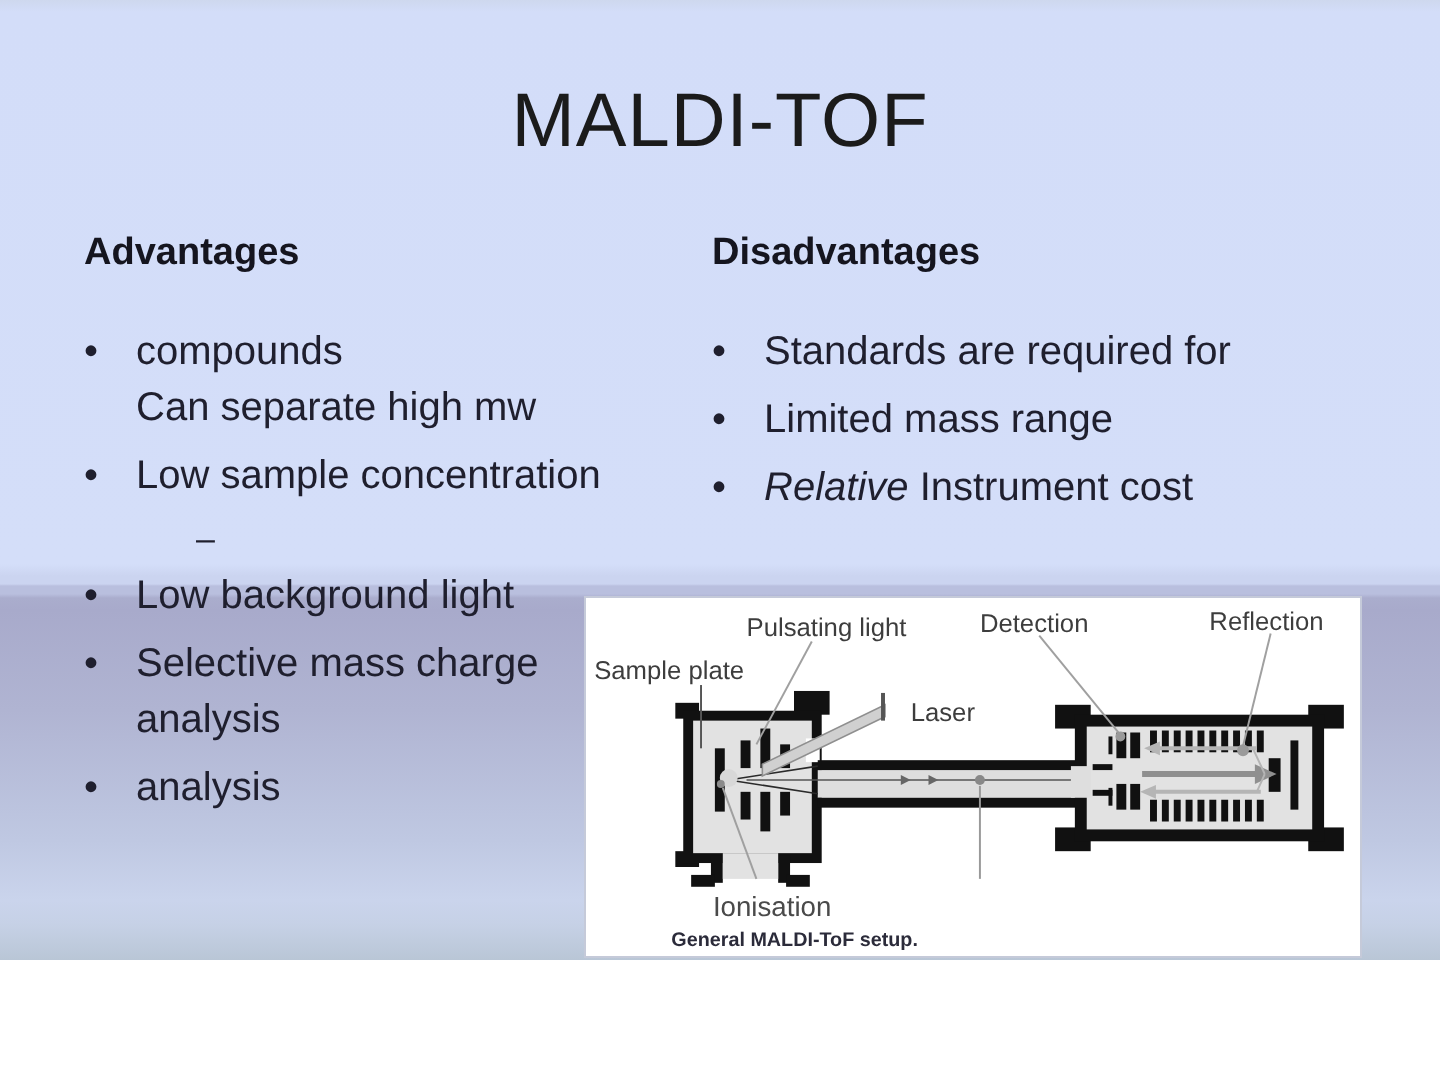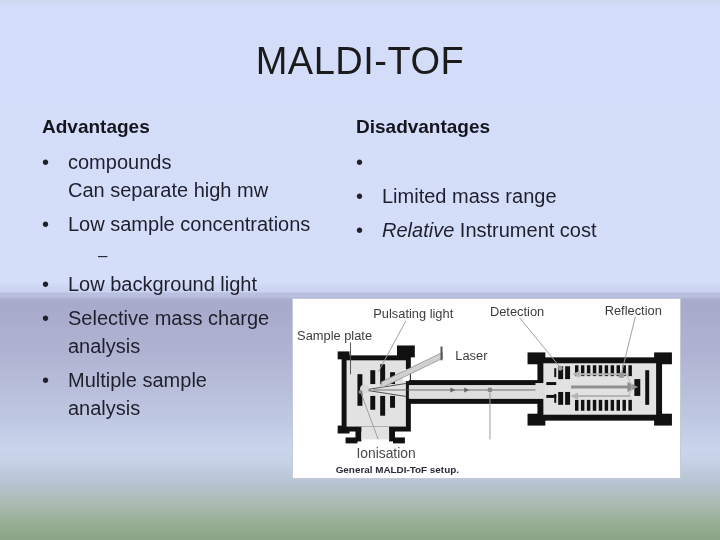--- a/index.html
+++ b/index.html
@@ -1,17 +1,17 @@
 <!DOCTYPE html>
 <html><head>
 <meta charset="utf-8">
 <style>
   html,body { margin:0; padding:0; }
   .slide {
-    position:relative; width:720px; height:540px; overflow:hidden;
+    position:relative; width:720px; height:480px; overflow:hidden;
     font-family:"Liberation Sans", sans-serif;
     background: linear-gradient(180deg,
       #ced8ee 0px, #d3ddf9 6px,
       #d4def9 282px,
       #cbd4f0 288px, #cbd4f0 292px,
       #b9bfde 293px, #b9bfde 297px,
       #aaadcd 299px,
       #a8aacb 305px,
       #b0b4d2 355px,
       #bfc8e2 420px,
@@ -22,21 +22,21 @@
       #96ad92 525px,
       #8aa385 540px);
   }
   .title {
     position:absolute; top:40px; left:0; width:720px;
     text-align:center; font-size:38px; color:#1b1b1b; letter-spacing:0.5px;
   }
   .col { position:absolute; top:116px; }
   .col-left  { left:42px;  width:310px; }
   .col-right { left:356px; width:330px; }
-  .col-heading { font-size:19px; font-weight:bold; color:#15151f; margin-bottom:10px; }
+  .col-heading { font-size:19px; font-weight:bold; color:#15151f; margin-bottom:24px; }
   .bullet { display:flex; margin-bottom:6px; color:#1f1f2e; font-size:20px; line-height:28px; }
   .marker { width:26px; flex:0 0 26px; }
   .btext  { flex:1; }
   .bline  { display:block; }
   .sub-bullet { display:flex; margin:2px 0 2px 56px; font-size:17px; line-height:24px; color:#1f1f2e; }
   .sub-marker { width:20px; flex:0 0 20px; }
   .diagram {
     position:absolute; left:292px; top:298px; width:389px; height:181px;
     background:#ffffff; border:1px solid #c5cad9; box-sizing:border-box;
   }
@@ -59,21 +59,21 @@
       <span class="marker">•</span>
       <span class="btext">
         <span class="bline">compounds</span>
         <span class="bline">Can separate high mw</span>
       </span>
     </div>
 
     <div class="bullet">
       <span class="marker">•</span>
       <span class="btext">
-        <span class="bline">Low sample concentrations</span>
+        <span class="bline">Low sample concentration</span>
       </span>
     </div>
 
     <div class="sub-bullet">
       <span class="sub-marker">–</span>
     </div>
 
     <div class="bullet">
       <span class="marker">•</span>
       <span class="btext">
@@ -85,32 +85,32 @@
       <span class="marker">•</span>
       <span class="btext">
         <span class="bline">Selective mass charge</span>
         <span class="bline">analysis</span>
       </span>
     </div>
 
     <div class="bullet">
       <span class="marker">•</span>
       <span class="btext">
-        <span class="bline">Multiple sample</span>
         <span class="bline">analysis</span>
       </span>
     </div>
   </div>
 
   <div class="col col-right">
     <div class="col-heading">Disadvantages</div>
 
     <div class="bullet">
       <span class="marker">•</span>
       <span class="btext">
+        <span class="bline">Standards are required for</span>
       </span>
     </div>
 
     <div class="bullet">
       <span class="marker">•</span>
       <span class="btext">
         <span class="bline">Limited mass range</span>
       </span>
     </div>
 

